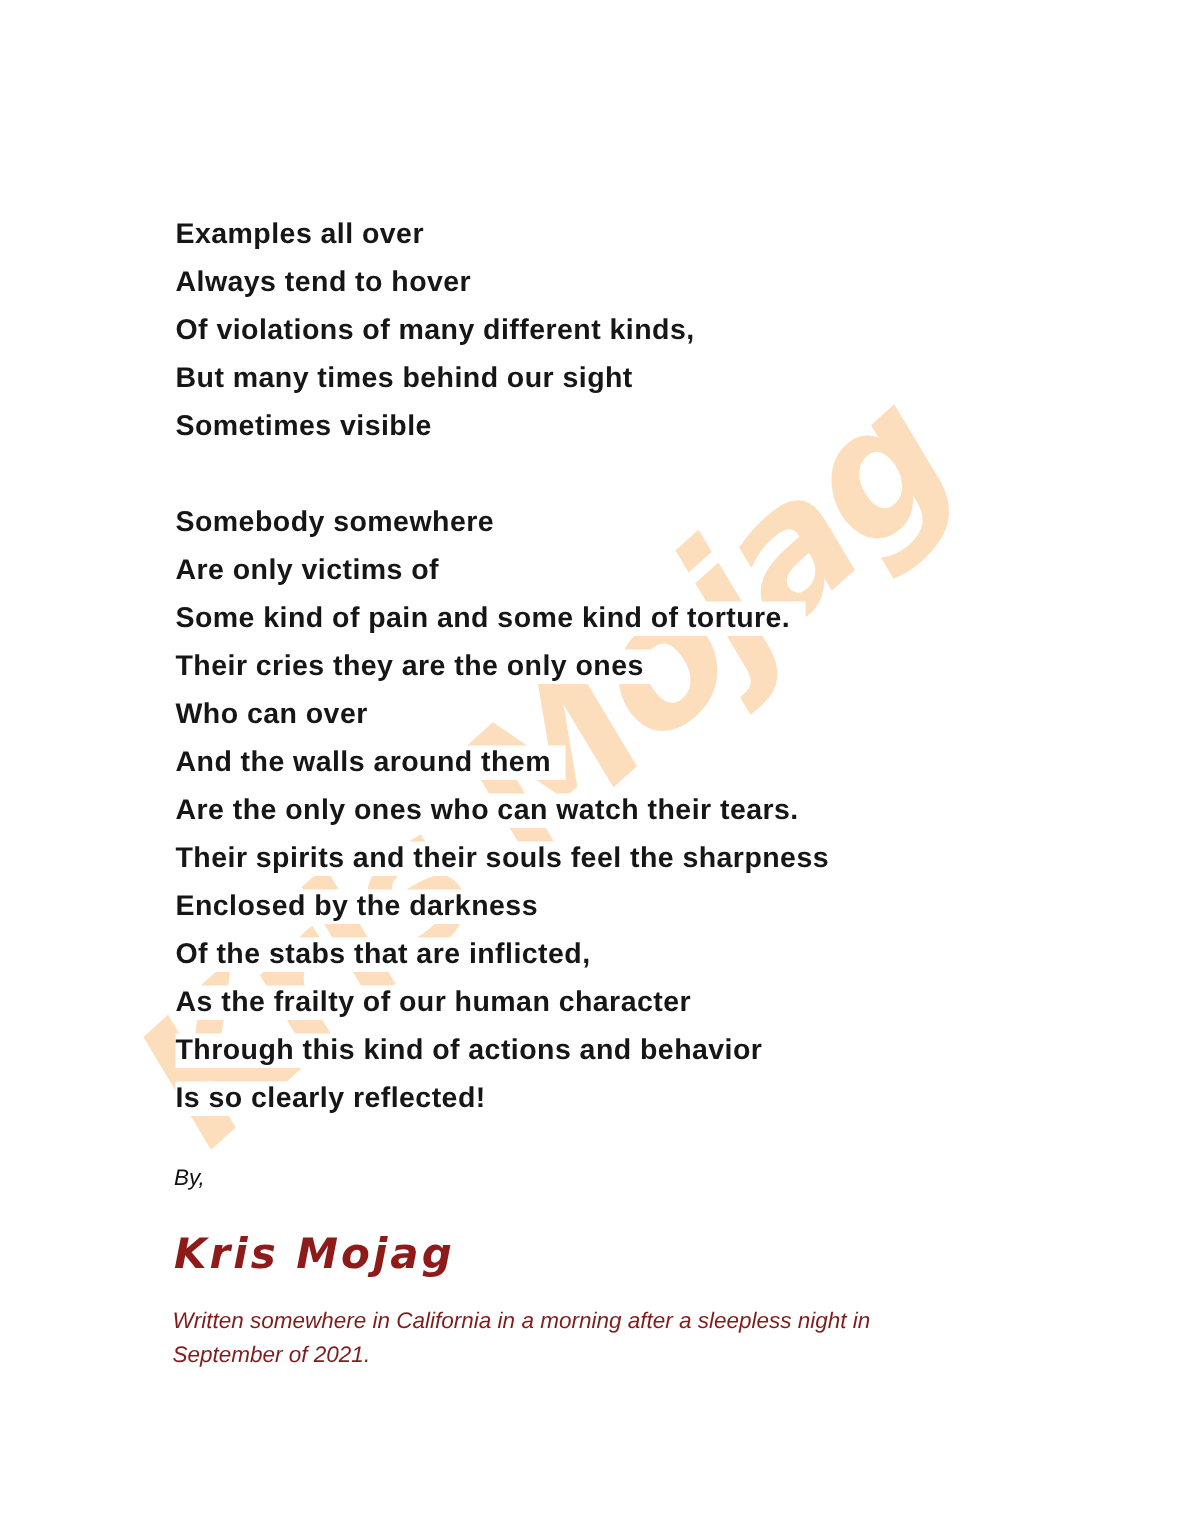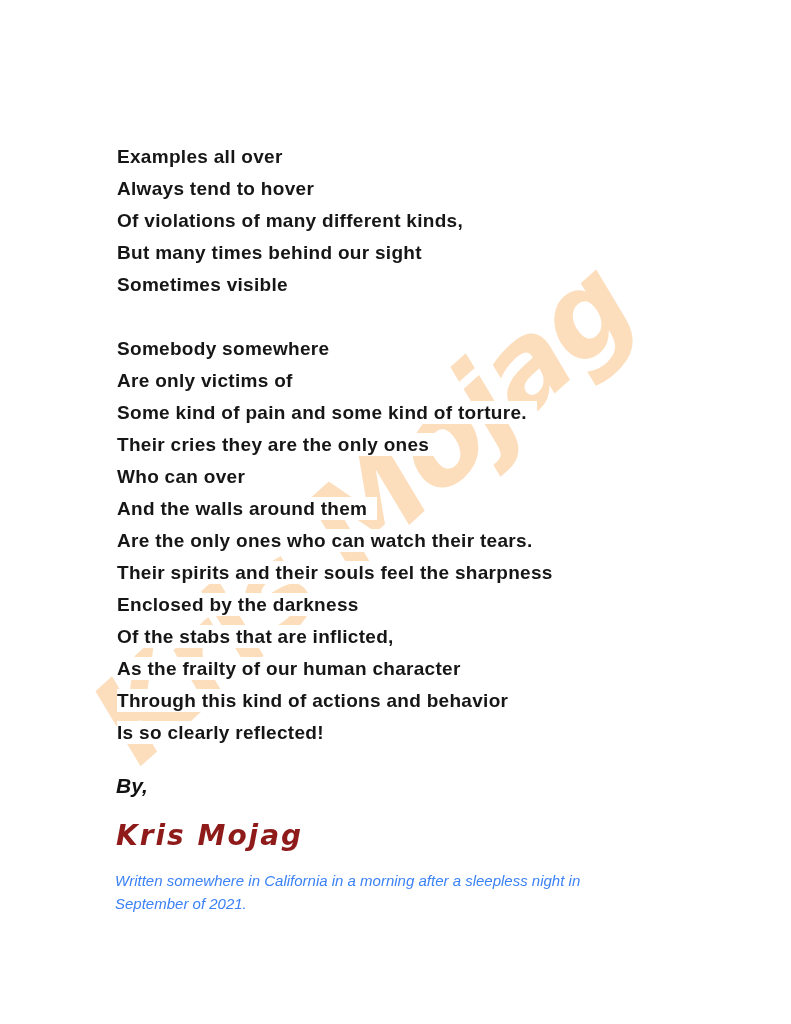--- a/index.html
+++ b/index.html
@@ -44,41 +44,40 @@
   .line-bg {
     background:#ffffff;
     padding:1px 10px 1px 0;
   }
   .by {
     position:absolute;
     left:116px; top:776px;
     z-index:2;
     color:#111111;
     font-style:italic;
-    font-size:21px;
+    font-size:15px;
     line-height:20px;
-    font-weight:bold;
   }
   .author {
     position:absolute;
     left:116px; top:818px;
     z-index:2;
     font-family:"DejaVu Sans", sans-serif;
     font-weight:700;
     font-style:italic;
     font-size:28px;
     line-height:36px;
     letter-spacing:2px;
     white-space:nowrap;
   }
   .note {
     position:absolute;
     left:115px; top:869px;
     z-index:2;
-    color:#3b82f6;
+    color:#7f1d1d;
     font-style:italic;
     font-size:15px;
     line-height:23px;
     width:530px;
   }
   .note-line { white-space:nowrap; }
 </style>
 </head>
 <body>
 

